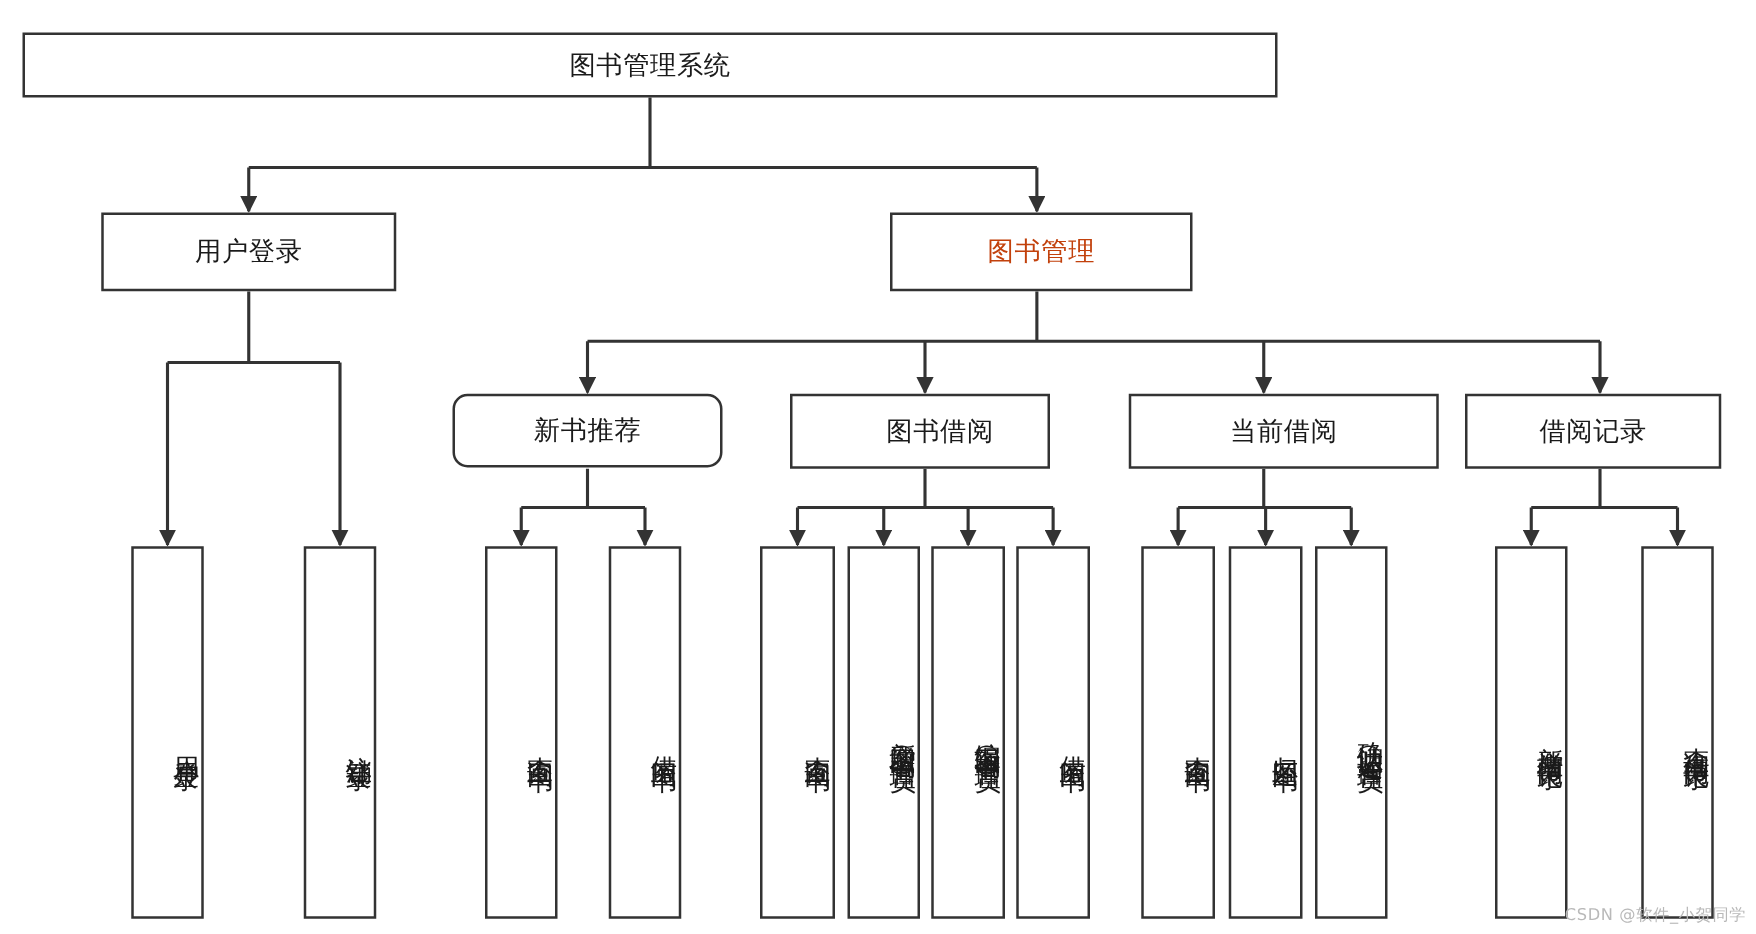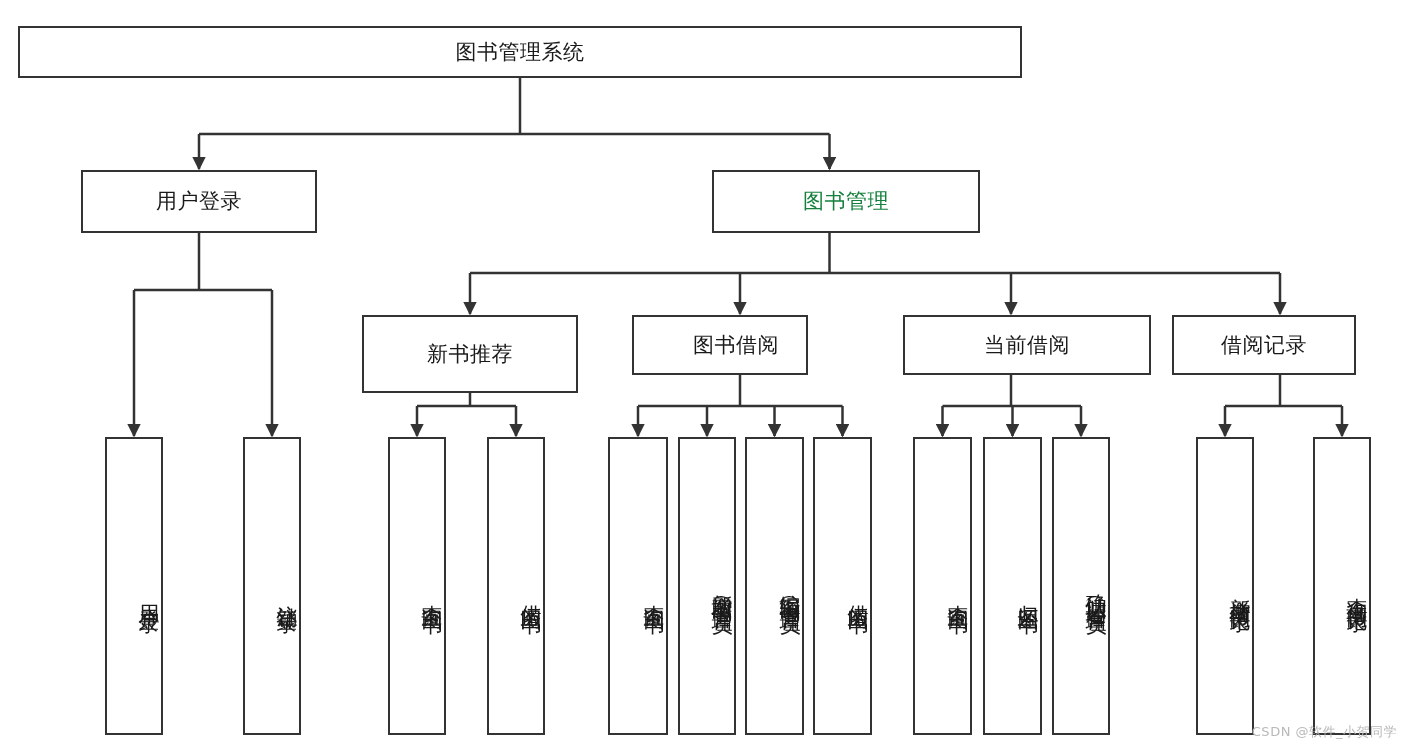--- a/index.html
+++ b/index.html
@@ -118,33 +118,33 @@
       <line x1="1342" y1="406" x2="1342" y2="436" stroke="#333333" stroke-width="2.5" marker-end="url(#arrow)"></line>
     </svg>
 
   <div id="node-layer">
       <div class="node horiz" style="left: 18px; top: 14px; width: 1004px; height: 52px; border-color: rgb(51, 51, 51); background: rgb(255, 255, 255); color: rgb(26, 26, 26); margin-top: 12px;">
         <span class="node-label">图书管理系统</span>
       </div>
       <div class="node horiz" style="left: 81px; top: 170px; width: 236px; height: 63px; border-color: rgb(51, 51, 51); background: rgb(255, 255, 255); color: rgb(26, 26, 26);">
         <span class="node-label">用户登录</span>
       </div>
-      <div class="node horiz" style="left: 712px; top: 170px; width: 268px; height: 63px; border-color: rgb(51, 51, 51); background: rgb(255, 255, 255); color: #15803d;">
+      <div class="node horiz" style="left: 712px; top: 170px; width: 242px; height: 63px; border-color: rgb(51, 51, 51); background: rgb(255, 255, 255); color: #c2410c;">
         <span class="node-label">图书管理</span>
       </div>
-      <div class="node horiz" style="left: 362px; top: 315px; width: 216px; height: 78px; border-color: rgb(51, 51, 51); background: rgb(255, 255, 255); color: rgb(26, 26, 26);">
+      <div class="node horiz" style="left: 362px; top: 315px; width: 216px; height: 59px; border-color: rgb(51, 51, 51); background: rgb(255, 255, 255); color: rgb(26, 26, 26); border-radius: 12px;">
         <span class="node-label">新书推荐</span>
       </div>
-      <div class="node horiz" style="left: 632px; top: 315px; width: 176px; height: 60px; border-color: rgb(51, 51, 51); background: rgb(255, 255, 255); color: rgb(26, 26, 26); padding-left: 32px;">
+      <div class="node horiz" style="left: 632px; top: 315px; width: 208px; height: 60px; border-color: rgb(51, 51, 51); background: rgb(255, 255, 255); color: rgb(26, 26, 26); padding-left: 32px;">
         <span class="node-label">图书借阅</span>
       </div>
       <div class="node horiz" style="left: 903px; top: 315px; width: 248px; height: 60px; border-color: rgb(51, 51, 51); background: rgb(255, 255, 255); color: rgb(26, 26, 26);">
         <span class="node-label">当前借阅</span>
       </div>
-      <div class="node horiz" style="left: 1172px; top: 315px; width: 184px; height: 60px; border-color: rgb(51, 51, 51); background: rgb(255, 255, 255); color: rgb(26, 26, 26); align-items: center;">
+      <div class="node horiz" style="left: 1172px; top: 315px; width: 205px; height: 60px; border-color: rgb(51, 51, 51); background: rgb(255, 255, 255); color: rgb(26, 26, 26); align-items: center;">
         <span class="node-label">借阅记录</span>
       </div>
       <div class="node vert" style="left: 105px; top: 437px; width: 58px; height: 298px; border-color: rgb(51, 51, 51); background: rgb(255, 255, 255); color: rgb(26, 26, 26);">
         <span class="node-label">用户登录</span>
       </div>
       <div class="node vert" style="left: 243px; top: 437px; width: 58px; height: 298px; border-color: rgb(51, 51, 51); background: rgb(255, 255, 255); color: rgb(26, 26, 26);">
         <span class="node-label">注销登录</span>
       </div>
       <div class="node vert" style="left: 388px; top: 437px; width: 58px; height: 298px; border-color: rgb(51, 51, 51); background: rgb(255, 255, 255); color: rgb(26, 26, 26);">
         <span class="node-label">查询图书</span>

